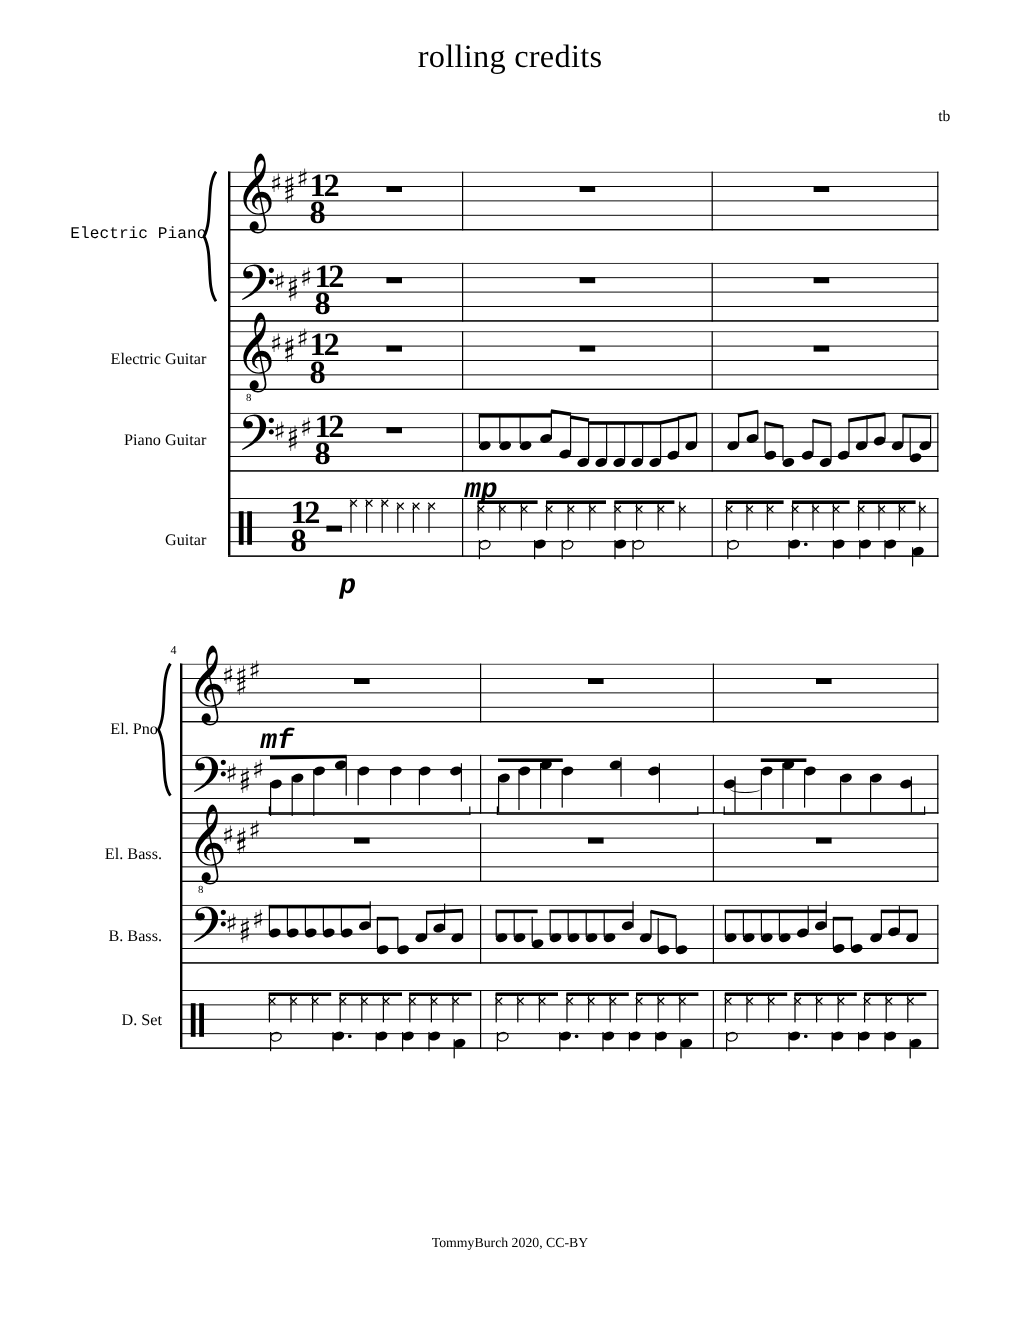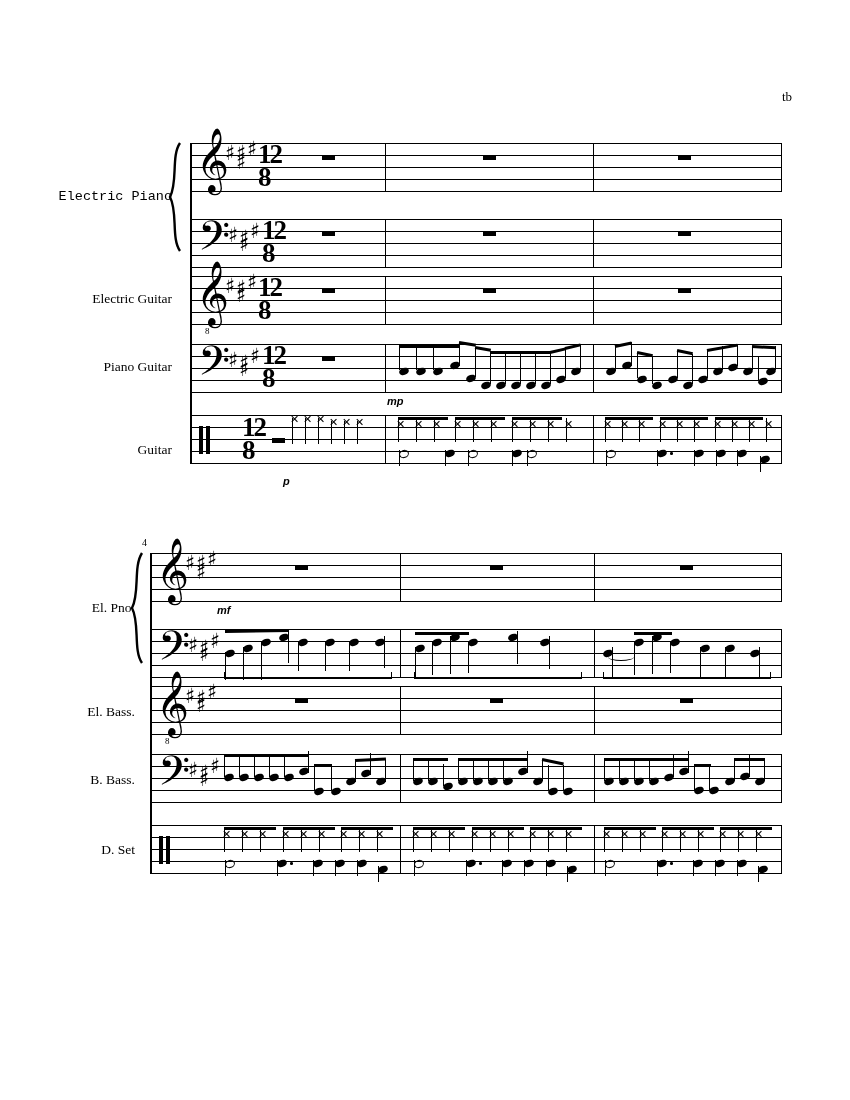--- a/index.html
+++ b/index.html
@@ -110,24 +110,24 @@
   .timesig-n, .timesig-d {
     position: absolute;
     font-family: "Liberation Serif", serif;
     font-weight: bold;
     font-size: 27px;
     line-height: 1;
     letter-spacing: -2px;
   }
   .dyn {
     position: absolute;
-    font-family: Liberation Sans, sans-serif;
+    font-family: Liberation Mono, monospace;
     font-style: italic;
     font-weight: bold;
-    font-size: 11px;
+    font-size: 23px;
   }
   .measnum {
     position: absolute;
     font-size: 10px;
     font-family: "Liberation Serif", serif;
   }
   .rest-whole {
     position: absolute;
     width: 13px;
     height: 5px;
@@ -207,20 +207,21 @@
     position: absolute;
     width: 1.2px;
     background: #000;
   }
 </style>
 </head>
 <body>
 
 <div class="page">
 
+  <div class="title">rolling credits</div>
   <div class="composer">tb</div>
 
   <div class="system system-1">
 
     <div class="instr-label" style="top:66px; left:40px; width:132px;font-family:Liberation Mono, monospace;">Electric Piano</div>
     <div class="instr-label" style="top:169px; left:40px; width:132px;">Electric Guitar</div>
     <div class="instr-label" style="top:237px; left:40px; width:132px;">Piano Guitar</div>
     <div class="instr-label" style="top:320px; left:40px; width:132px;">Guitar</div>
 
     <div class="brace" style="left:166px; top:12px;">
@@ -780,13 +781,14 @@
     <div class="nh" style="left:737px; top:325px;"></div>
     <div class="nh" style="left:758px; top:331px;"></div>
     <div class="stem" style="left:605px; top:325px; height:16px;"></div>
     <div class="stem" style="left:657px; top:325px; height:16px;"></div>
     <div class="stem" style="left:693px; top:325px; height:16px;"></div>
     <div class="stem" style="left:715px; top:325px; height:16px;"></div>
     <div class="stem" style="left:737px; top:325px; height:16px;"></div>
     <div class="stem" style="left:758px; top:331px; height:16px;"></div>
   </div>
 
+  <div class="footer">TommyBurch 2020, CC-BY</div>
 </div>
 
 </body></html>

